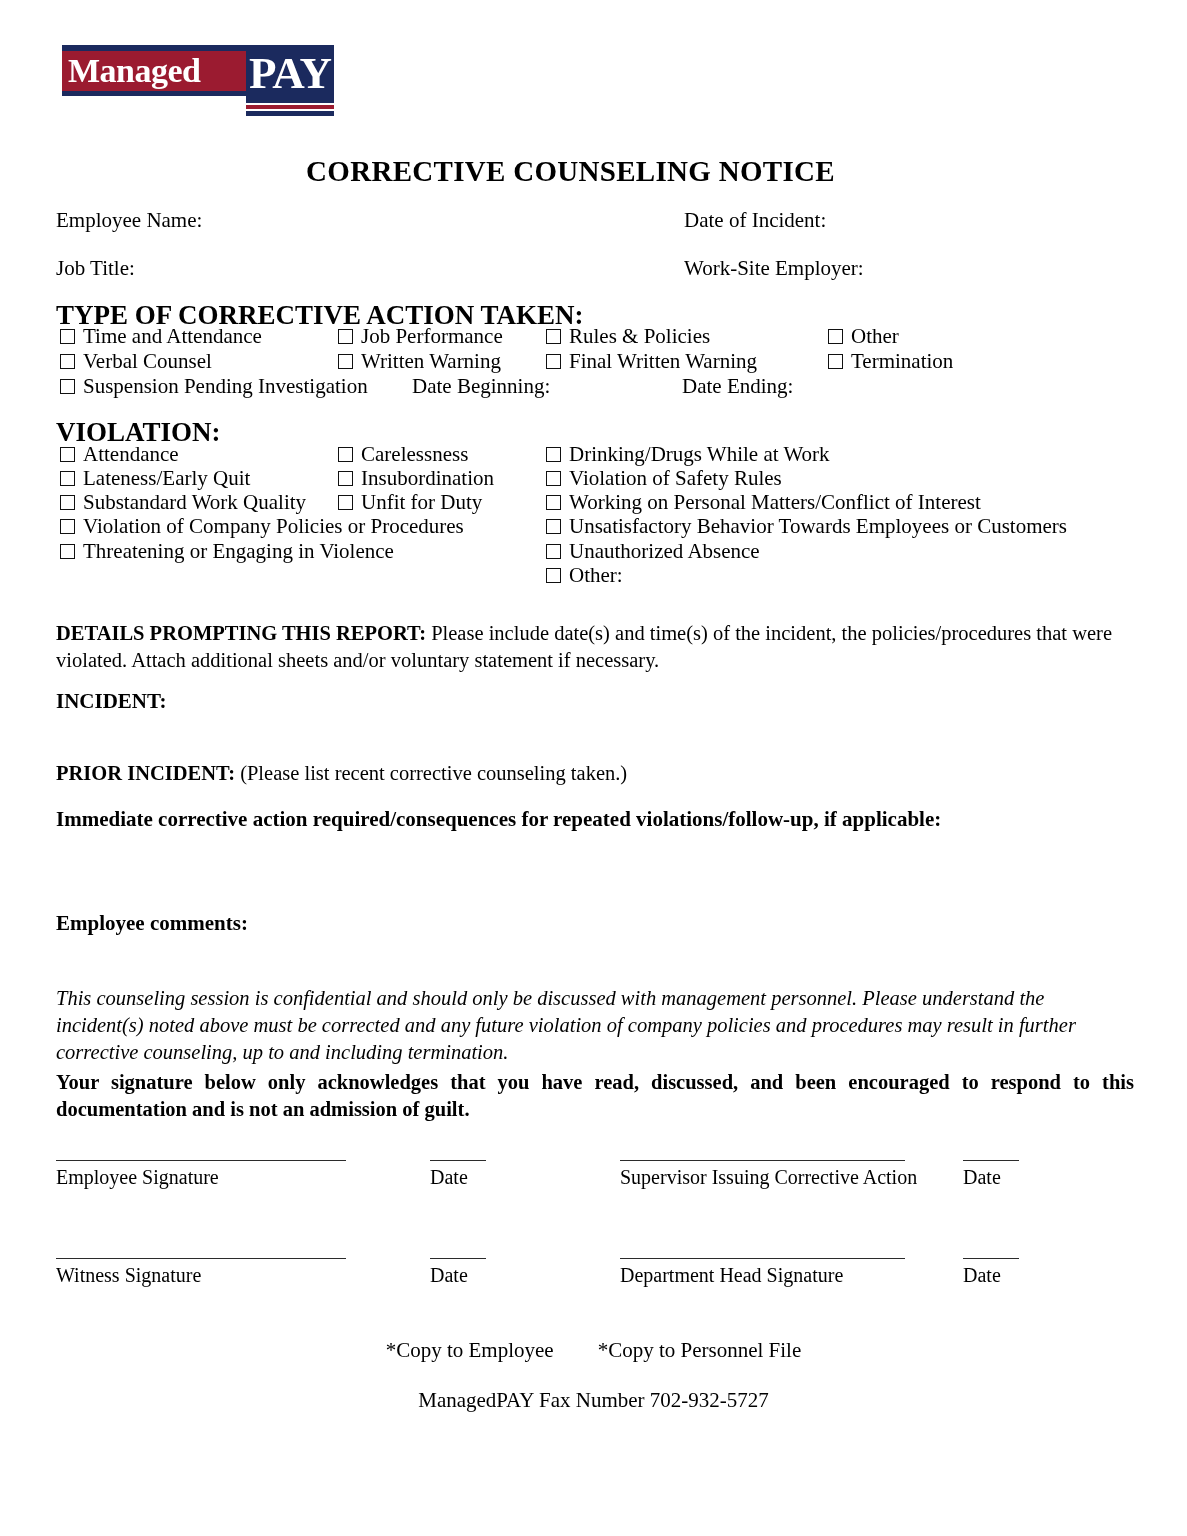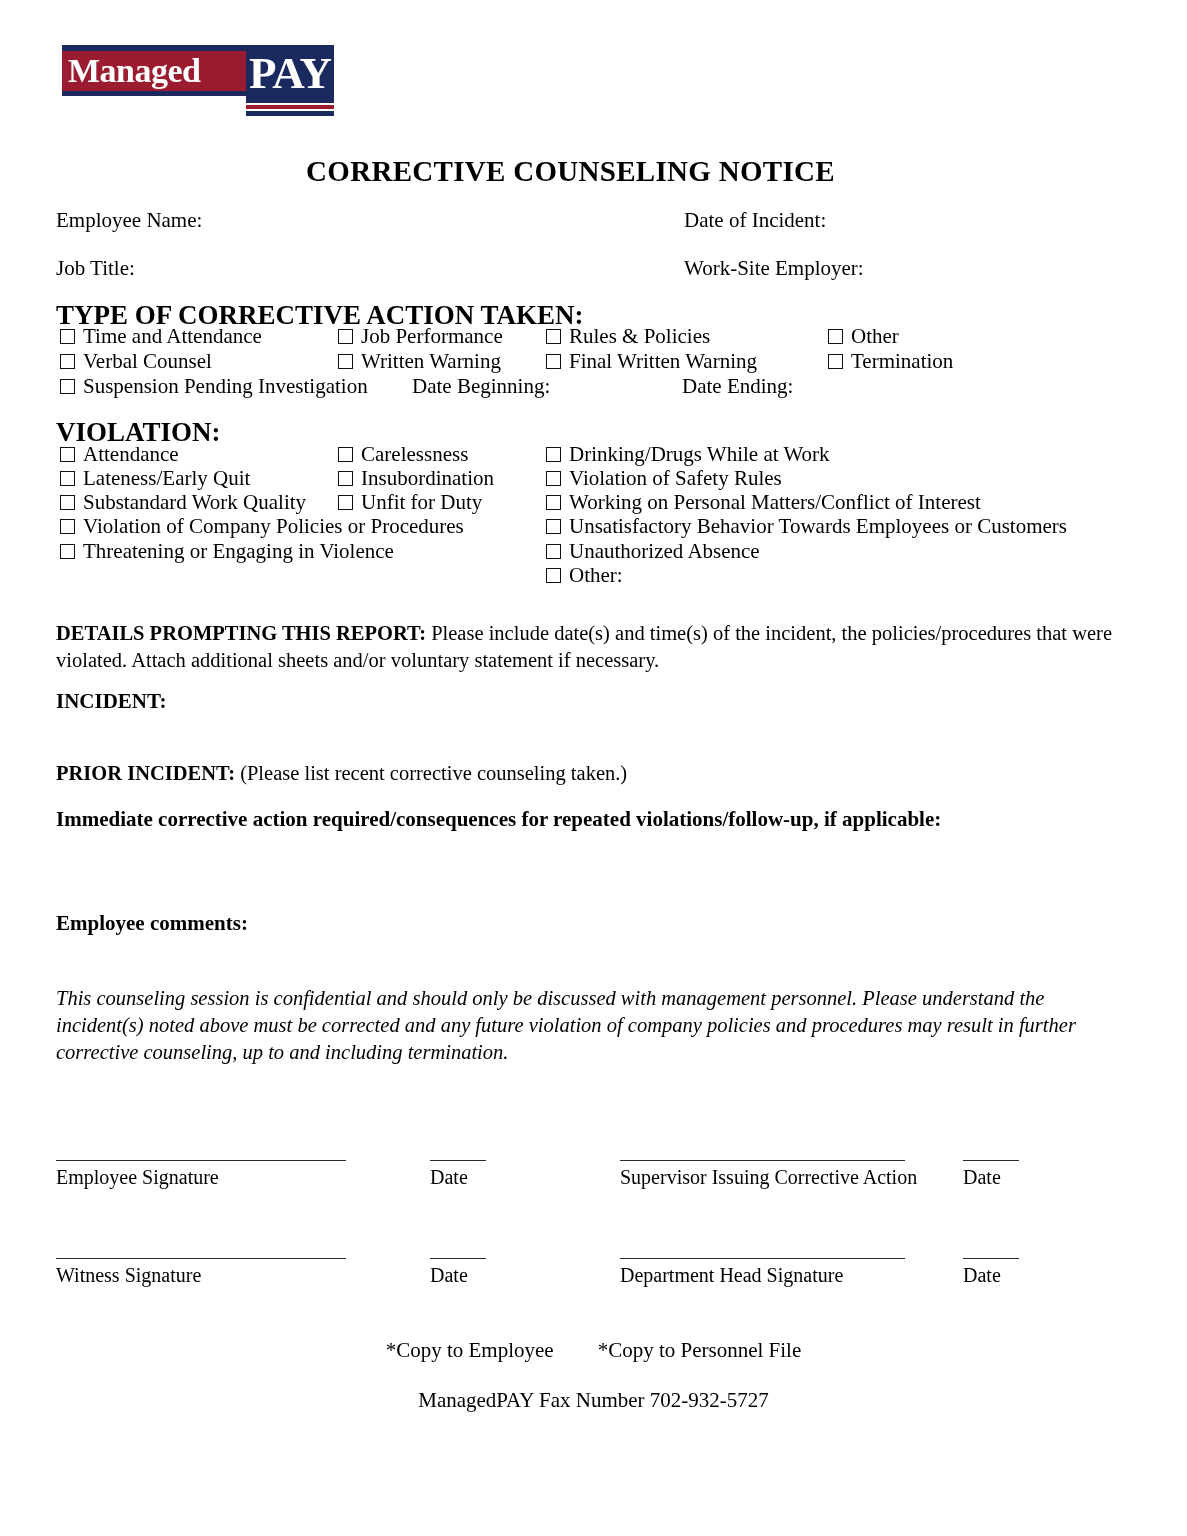--- a/index.html
+++ b/index.html
@@ -252,20 +252,21 @@
   <div class="para" style="top:760px;">
     <b>PRIOR INCIDENT:</b><span> (Please list recent corrective counseling taken.)</span>
   </div>
 
   <div class="label-bold" style="top:807px; width:1078px;">Immediate corrective action required/consequences for repeated violations/follow-up, if applicable:</div>
 
   <div class="label-bold" style="top:911px;">Employee comments:</div>
 
   <div class="para para-italic" style="top:985px;">This counseling session is confidential and should only be discussed with management personnel. Please understand the incident(s) noted above must be corrected and any future violation of company policies and procedures may result in further corrective counseling, up to and including termination.</div>
 
+  <div class="para para-bold-just" style="top:1069px;">Your signature below only acknowledges that you have read, discussed, and been encouraged to respond to this documentation and is not an admission of guilt.</div>
 
   <div class="sigline" style="left:56px; top:1160px; width:290px;"></div>
   <div class="siglabel" style="left:56px; top:1166px;">Employee Signature</div>
   <div class="sigline" style="left:430px; top:1160px; width:56px;"></div>
   <div class="siglabel" style="left:430px; top:1166px;">Date</div>
   <div class="sigline" style="left:620px; top:1160px; width:285px;"></div>
   <div class="siglabel" style="left:620px; top:1166px;">Supervisor Issuing Corrective Action</div>
   <div class="sigline" style="left:963px; top:1160px; width:56px;"></div>
   <div class="siglabel" style="left:963px; top:1166px;">Date</div>
 

